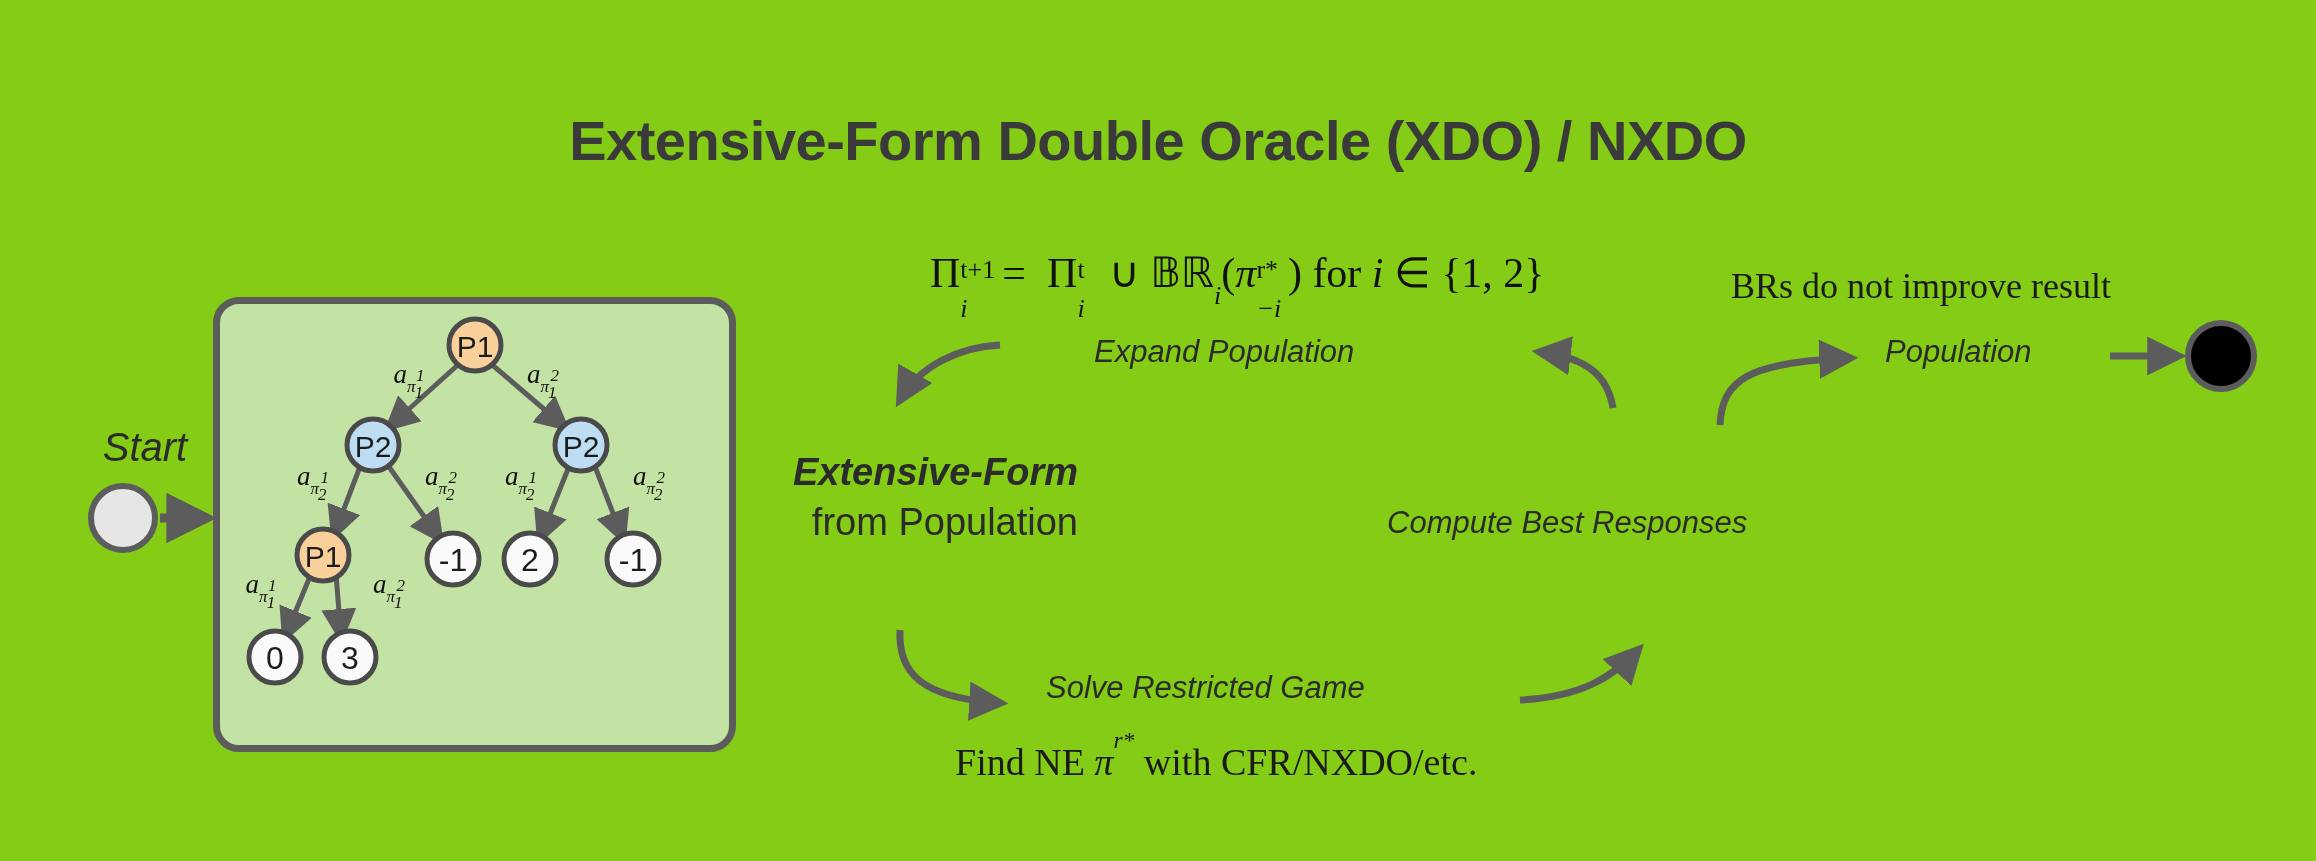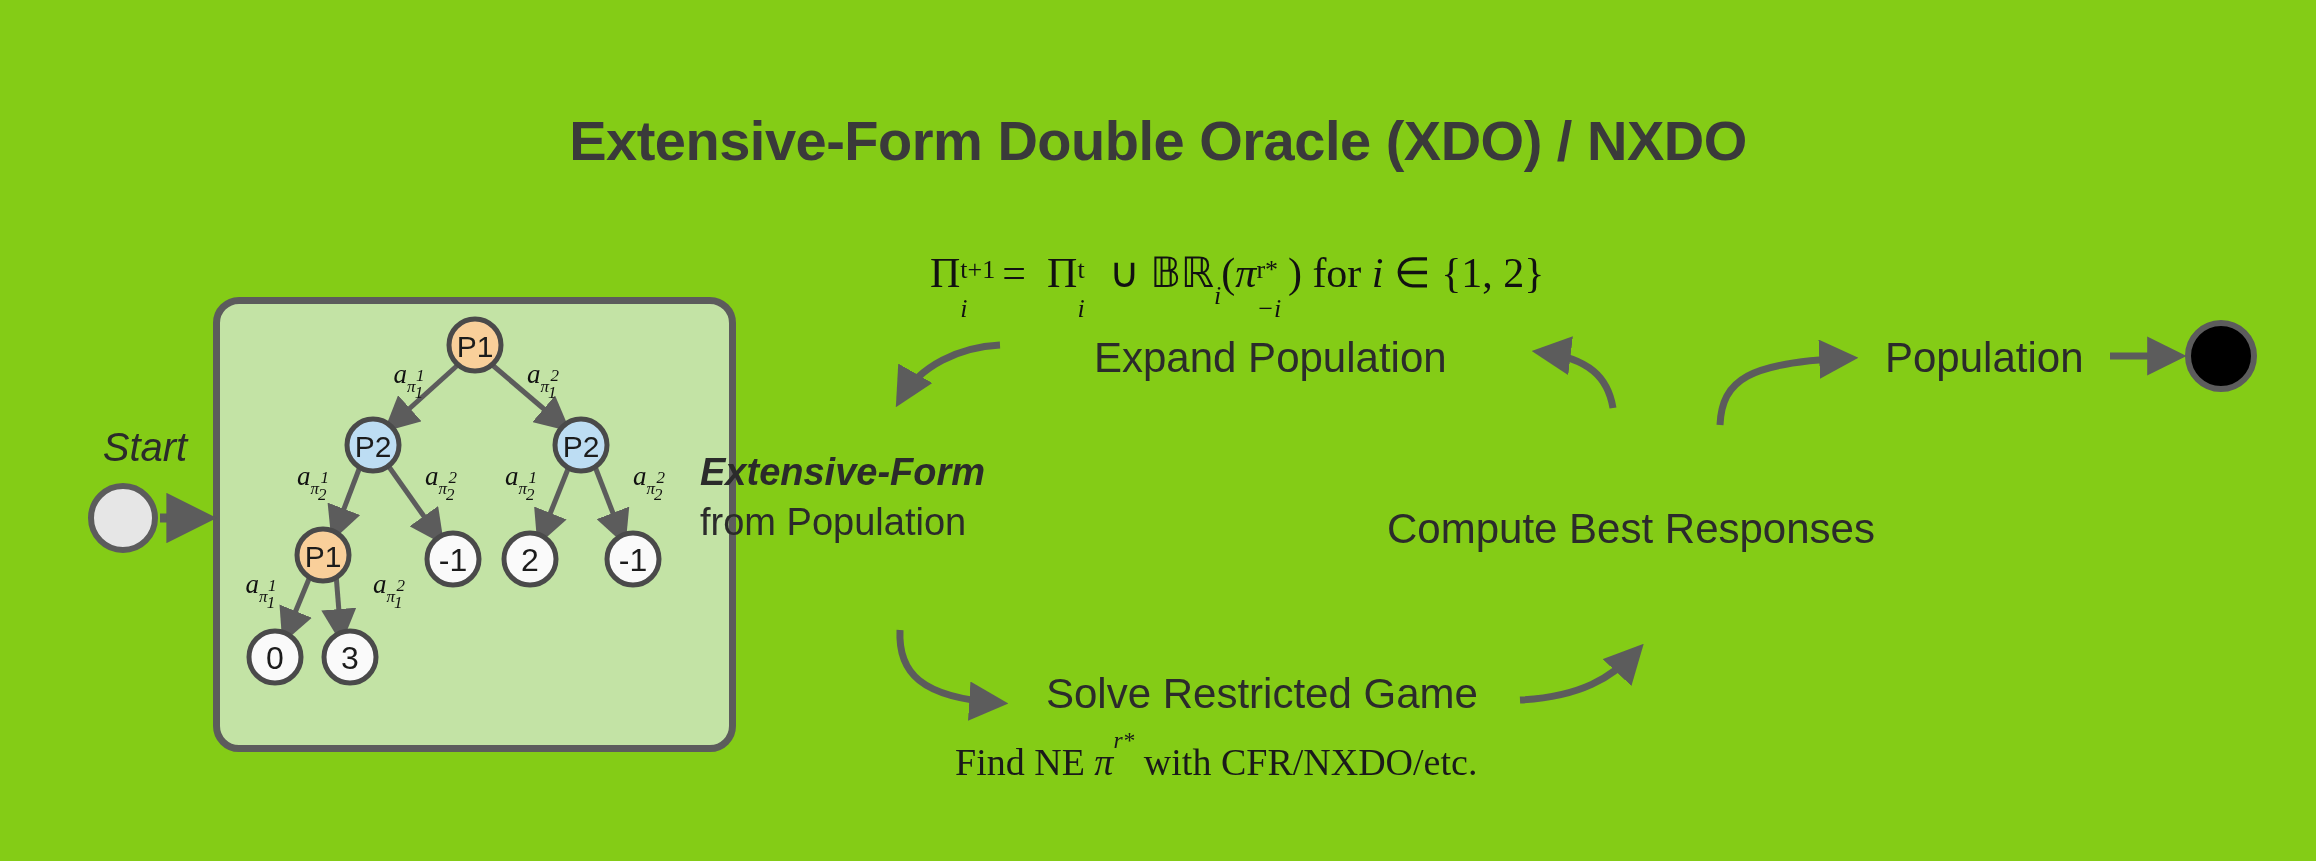--- a/index.html
+++ b/index.html
@@ -76,43 +76,44 @@
   
   #tree-svg {
     position: absolute;
     left: 213px;
     top: 297px;
   }
   
   .flow-text {
     position: absolute;
     font-family: "Liberation Sans", sans-serif;
-    font-size: 42px;
+    font-size: 31px;
     color: #2b2b2b;
     white-space: nowrap;
+    font-style: italic;
   }
   .serif-text {
     position: absolute;
     font-family: "Liberation Serif", serif;
     font-size: 38px;
     color: #1a1a1a;
     white-space: nowrap;
   }
   #expand-population { left: 1094px; top: 334px; }
   #compute-br { left: 1387px; top: 505px; }
   #solve-restricted { left: 1046px; top: 670px; }
   #terminate-label { left: 1885px; top: 334px; }
   #brs-no-improve { left: 1731px; top: 265px; font-size: 36px; }
   #find-ne-line { left: 955px; top: 740px; font-size: 38px; }
   #ef-block {
     position: absolute;
-    left: 700px;
+    left: 748px;
     top: 447px;
     width: 330px;
-    text-align: left;
+    text-align: right;
     color: #2b2b2b;
   }
   #ef-block .ef-bold {
     display: block;
     font-weight: bold;
     font-style: italic;
     font-size: 38px;
     line-height: 50px;
   }
   #ef-block .ef-reg {
@@ -279,20 +280,21 @@
   </svg>
 
   <div id="formula">
     <span class="up">Π</span><span class="subsup"><span class="up-part">t+1</span><span class="dn-part">i</span></span>&nbsp;&nbsp;&nbsp;&nbsp;<span>=</span>&nbsp;&nbsp;<span class="up">Π</span><span class="subsup"><span class="up-part">t</span><span class="dn-part">i</span></span>&nbsp;&nbsp;&nbsp;<span>∪</span>&nbsp;<span class="bb">𝔹ℝ</span><sub class="s mi">i</sub><span>(</span><span class="mi">π</span><span class="subsup"><span class="up-part">r*</span><span class="dn-part">−i</span></span>&nbsp;&nbsp;&nbsp;<span>)</span>&nbsp;<span class="up">for</span>&nbsp;<span class="mi">i</span>&nbsp;<span>∈</span>&nbsp;<span>{1, 2}</span>
   </div>
 
   <div class="flow-text" id="expand-population">Expand Population</div>
   <div class="flow-text" id="compute-br">Compute Best Responses</div>
   <div class="flow-text" id="solve-restricted">Solve Restricted Game</div>
   <div class="flow-text" id="terminate-label">Population</div>
+  <div class="serif-text" id="brs-no-improve">BRs do not improve result</div>
 
   <div class="serif-text" id="find-ne-line">
     <span>Find NE</span>&nbsp;<span class="mi">π</span><sup class="s mi">r*</sup>&nbsp;<span>with CFR/NXDO/etc.</span>
   </div>
 
   <div id="ef-block">
     <span class="ef-bold">Extensive-Form</span>
     <span class="ef-reg">from Population</span>
   </div>
 

